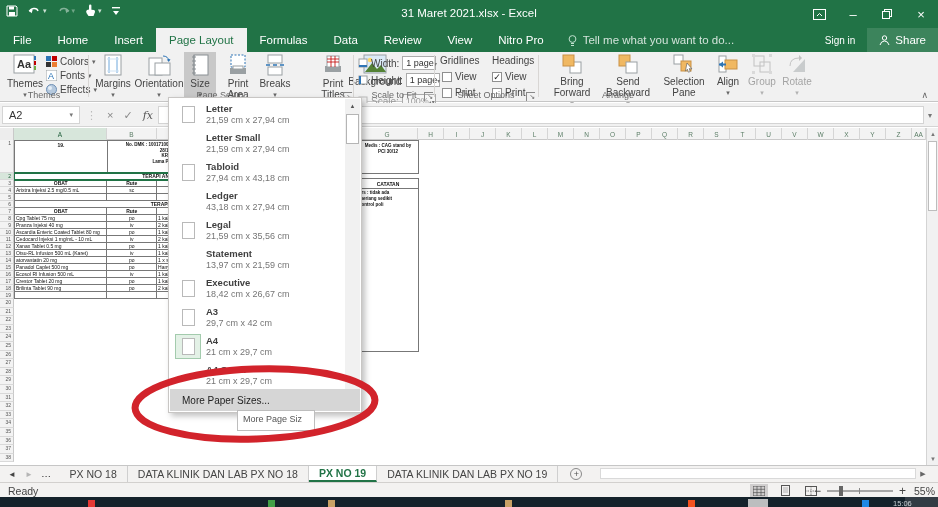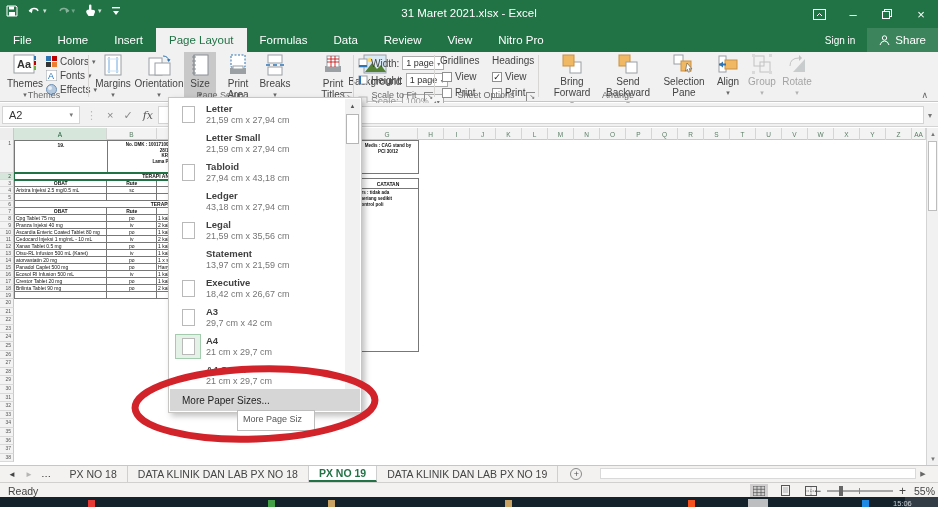--- a/index.html
+++ b/index.html
@@ -30,21 +30,21 @@
   .share { display:flex; align-items:center; gap:5px; color:#fff; font-size:11.5px; background:rgba(255,255,255,.12); height:24px; padding:0 12px; }
 
   
   .ribbon { position:absolute; left:0; top:52px; width:938px; height:50px; background:#f1f1f1; border-bottom:1px solid #c6c6c6; }
   .gsep { position:absolute; top:3px; width:1px; height:42px; background:#d8d6d4; }
   .glabel { position:absolute; top:38px; font-size:9px; color:#6a6a6a; text-align:center; white-space:nowrap; }
   .bigbtn { position:absolute; top:0; display:flex; flex-direction:column; align-items:center; font-size:10px; color:#444; text-align:center; line-height:11px; }
   .bigbtn .ic { margin-top:2px; margin-bottom:2px; }
   .pressed { background:#c8c8c8; }
   .minirow { position:absolute; display:flex; align-items:center; gap:3px; font-size:10px; color:#444; white-space:nowrap; }
-  .combo { width:42px; height:14px; background:#fff; border:1px solid #ababab; font-size:9px; color:#333; display:flex; align-items:center; justify-content:space-between; padding:3px 3px; }
+  .combo { width:34px; height:14px; background:#fff; border:1px solid #ababab; font-size:9px; color:#333; display:flex; align-items:center; justify-content:space-between; padding:3px 3px; }
   .combo .dd { font-size:6px; color:#777; }
   .combo.disabled { color:#9a9a9a; background:#f6f6f6; }
   .cb { width:10px; height:10px; background:#fff; border:1px solid #8f8f8f; display:inline-flex; align-items:center; justify-content:center; font-size:9px; color:#222; }
   .launcher { position:absolute; width:9px; height:9px; border-top:1px solid #888; border-left:1px solid #888; font-size:7px; color:#666; line-height:7px; text-align:right; }
   .collapse { position:absolute; right:10px; top:38px; font-size:9px; color:#666; }
   .dis { opacity:.45; }
   .ddv { font-size:7px; color:#666; }
 
   
   .fbar { position:absolute; left:0; top:103px; width:938px; height:24px; background:#f1f1f1; border-bottom:1px solid #d4d4d4; }
@@ -201,20 +201,28 @@
     <div id="rtabs" style="display:flex;">
         <div class="rtab">Home</div>
         <div class="rtab">Insert</div>
         <div class="rtab active">Page Layout</div>
         <div class="rtab">Formulas</div>
         <div class="rtab">Data</div>
         <div class="rtab">Review</div>
         <div class="rtab">View</div>
         <div class="rtab">Nitro Pro</div>
       </div>
+    <div class="tellme">
+      <svg width="11" height="13" viewBox="0 0 11 13">
+          <circle cx="5.5" cy="5" r="3.4" fill="none" stroke="#bfe0cd"></circle>
+          <rect x="4" y="9" width="3" height="1" fill="#bfe0cd"></rect>
+          <rect x="4" y="11" width="3" height="1" fill="#bfe0cd"></rect>
+        </svg>
+      <span>Tell me what you want to do...</span>
+    </div>
   </div>
   <div class="tabrow-right">
     <span class="signin">Sign in</span>
     <span class="share">
       <svg width="11" height="11" viewBox="0 0 11 11">
           <circle cx="5.5" cy="3" r="2.2" fill="none" stroke="#fff"></circle>
           <path d="M1 10 q1-4 4.5-4 q3.5 0 4.5 4" fill="none" stroke="#fff"></path>
         </svg>
       <span>Share</span>
     </span>

